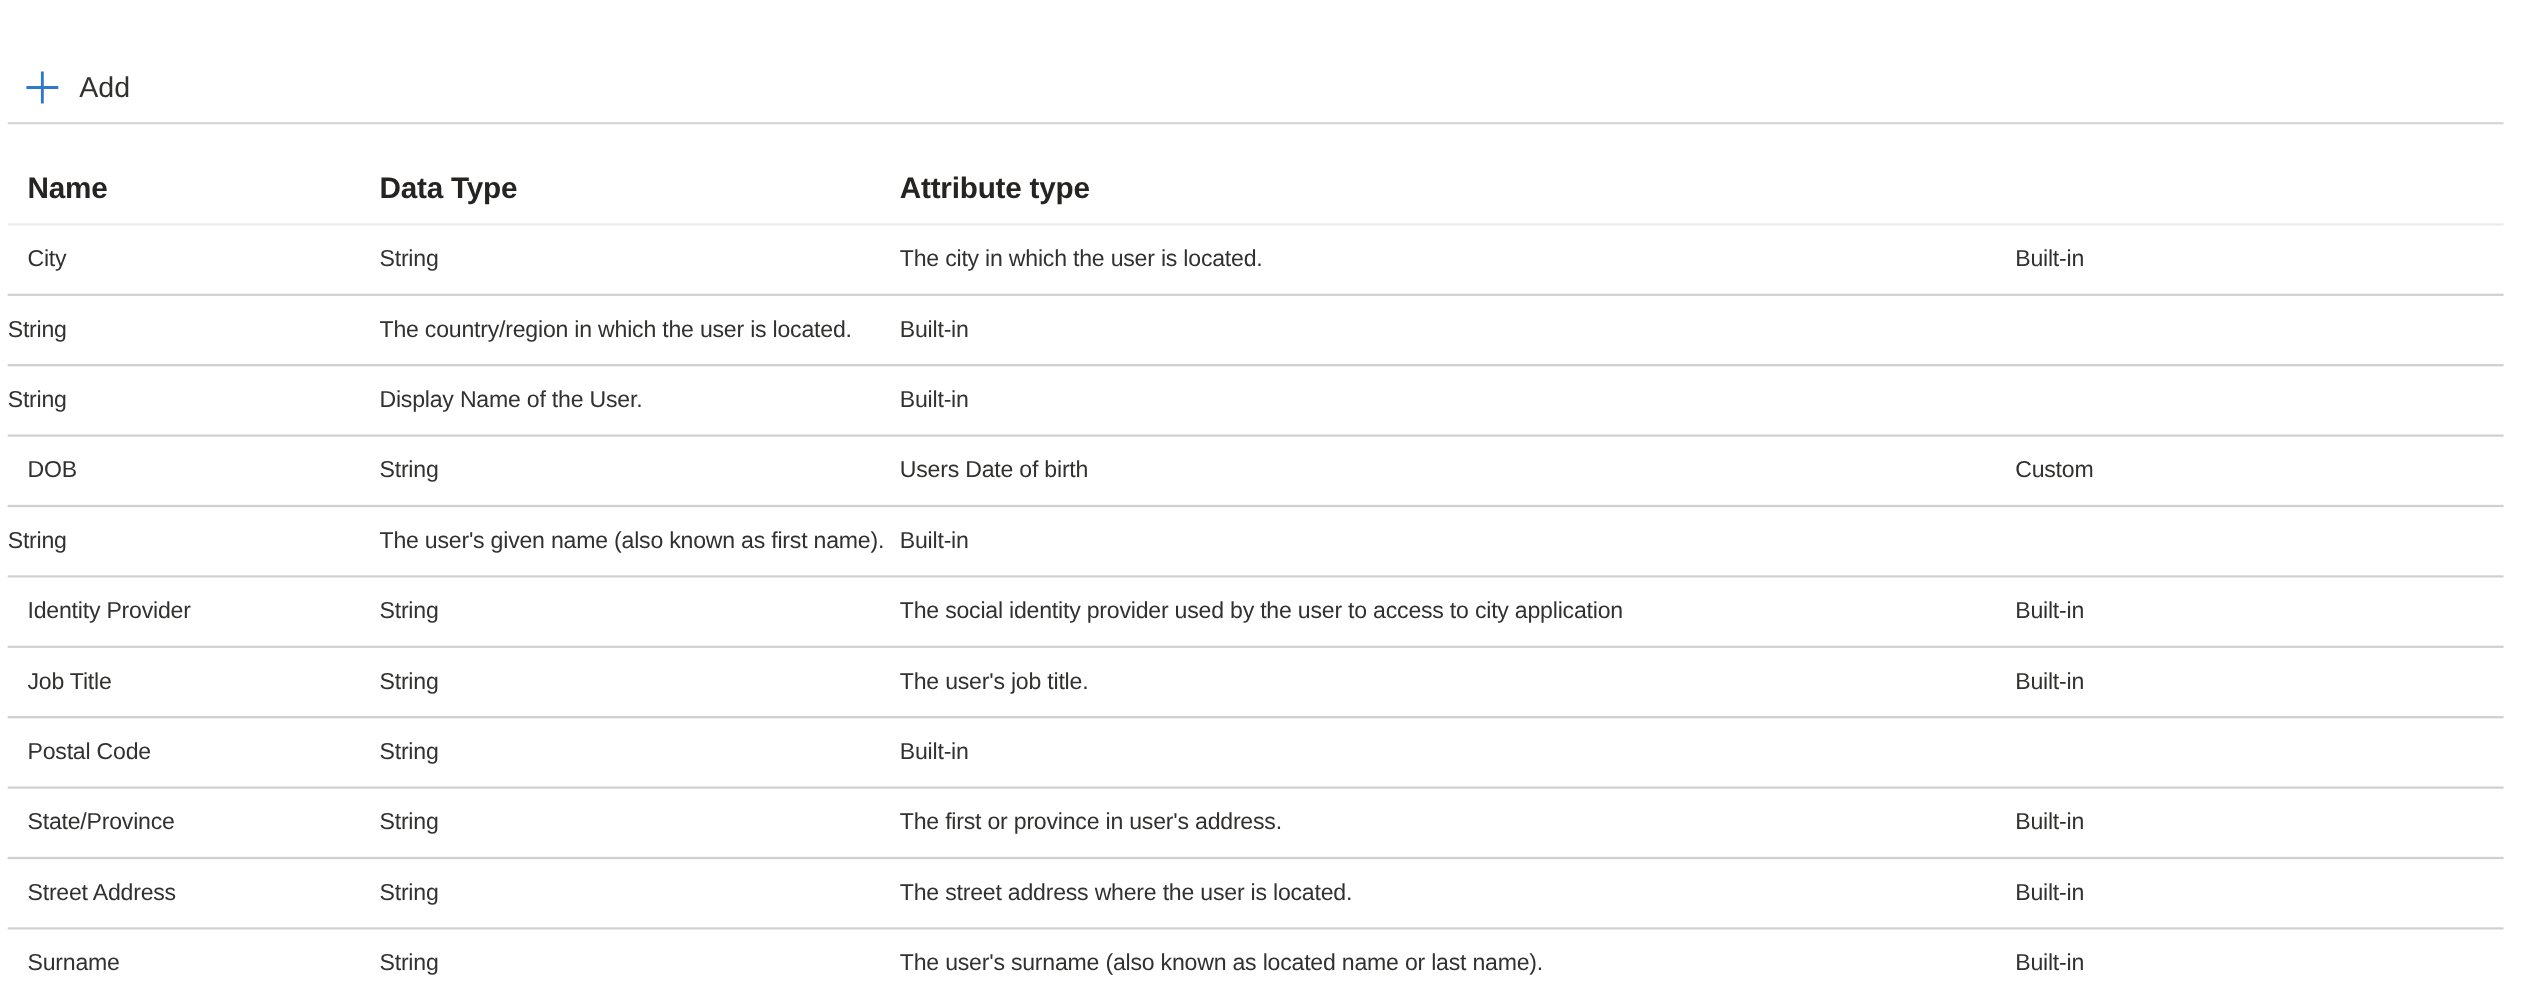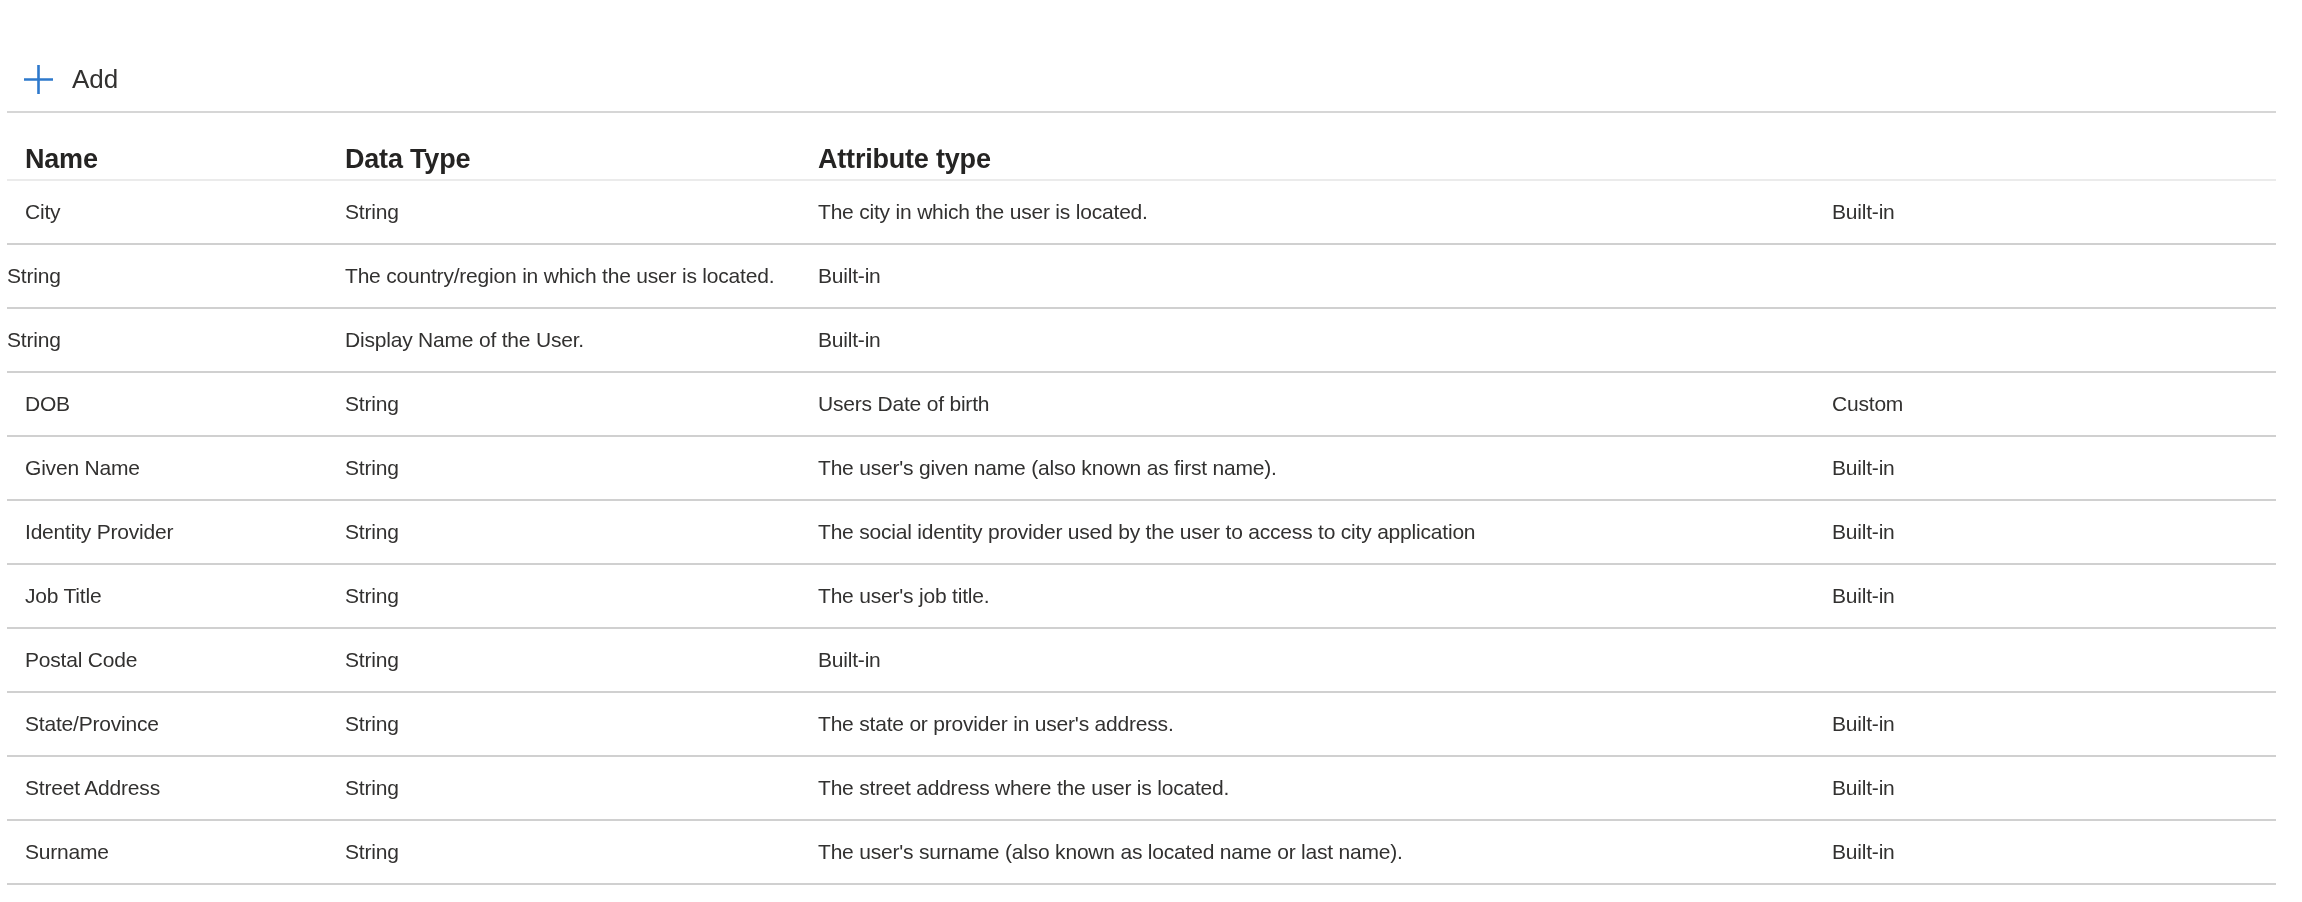--- a/index.html
+++ b/index.html
@@ -59,26 +59,26 @@
     flex: 0 0 auto;
   }
   .add-label {
     margin-left: 18px;
     font-size: 26px;
     color: var(--text);
     white-space: nowrap;
   }
   
   .grid-header {
-    height: 68px;
+    height: 92px;
     display: grid;
     grid-template-columns: 338px 473px 1014px auto;
     align-items: end;
     border-bottom: 2px solid var(--header-divider);
-    padding-bottom: 4px;
+    padding-bottom: 16px;
   }
   .grid-header .cell {
     font-size: 27px;
     font-weight: 700;
     color: var(--header-text);
     letter-spacing: -0.2px;
     white-space: nowrap;
   }
   .grid-row {
     height: 64px;
@@ -140,21 +140,20 @@
   </div>
 
   <div class="grid-row">
     <div class="cell c-name">DOB</div>
     <div class="cell">String</div>
     <div class="cell">Users Date of birth</div>
     <div class="cell">Custom</div>
   </div>
 
   <div class="grid-row">
-    <div class="cell c-name">Given Name</div>
     <div class="cell">String</div>
     <div class="cell">The user's given name (also known as first name).</div>
     <div class="cell">Built-in</div>
   </div>
 
   <div class="grid-row">
     <div class="cell c-name">Identity Provider</div>
     <div class="cell">String</div>
     <div class="cell">The social identity provider used by the user to access to city application</div>
     <div class="cell">Built-in</div>
@@ -169,21 +168,21 @@
 
   <div class="grid-row">
     <div class="cell c-name">Postal Code</div>
     <div class="cell">String</div>
     <div class="cell">Built-in</div>
   </div>
 
   <div class="grid-row">
     <div class="cell c-name">State/Province</div>
     <div class="cell">String</div>
-    <div class="cell">The state or provider in user's address.</div>
+    <div class="cell">The first or province in user's address.</div>
     <div class="cell">Built-in</div>
   </div>
 
   <div class="grid-row">
     <div class="cell c-name">Street Address</div>
     <div class="cell">String</div>
     <div class="cell">The street address where the user is located.</div>
     <div class="cell">Built-in</div>
   </div>
 

